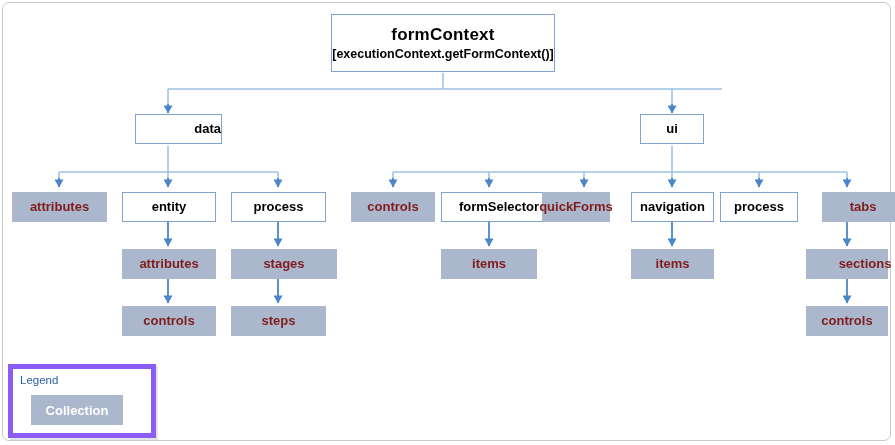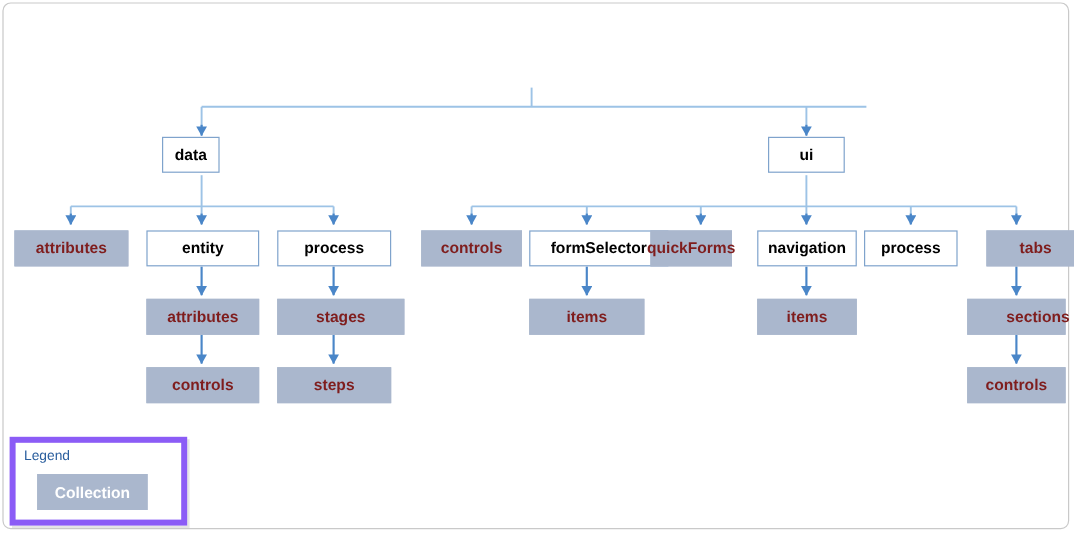--- a/index.html
+++ b/index.html
@@ -169,22 +169,26 @@
       <path d="M489,222 L489,246" marker-end="url(#arrow)"></path>
       <path d="M672,222 L672,246" marker-end="url(#arrow)"></path>
       <path d="M847,222 L847,246" marker-end="url(#arrow)"></path>
 
       <path d="M168,279 L168,303" marker-end="url(#arrow)"></path>
       <path d="M278,279 L278,303" marker-end="url(#arrow)"></path>
       <path d="M847,279 L847,303" marker-end="url(#arrow)"></path>
     </g>
   </svg>
 
-
-  <div class="node plain" style="left:135px; top:114px; width:48px; height:30px;">
+  <div class="node root plain" style="left:331px; top:14px; width:224px; height:58px;">
+    <span class="title">formContext</span>
+    <span class="subtitle">[executionContext.getFormContext()]</span>
+  </div>
+
+  <div class="node plain" style="left:135px; top:114px; width:87px; height:30px;align-items:flex-end;">
     <span>data</span>
   </div>
   <div class="node plain" style="left:640px; top:114px; width:64px; height:30px;">
     <span>ui</span>
   </div>
 
   <div class="node collection" style="left:12px; top:192px; width:95px; height:30px;">
     <span>attributes</span>
   </div>
   <div class="node plain" style="left:122px; top:192px; width:94px; height:30px;">

